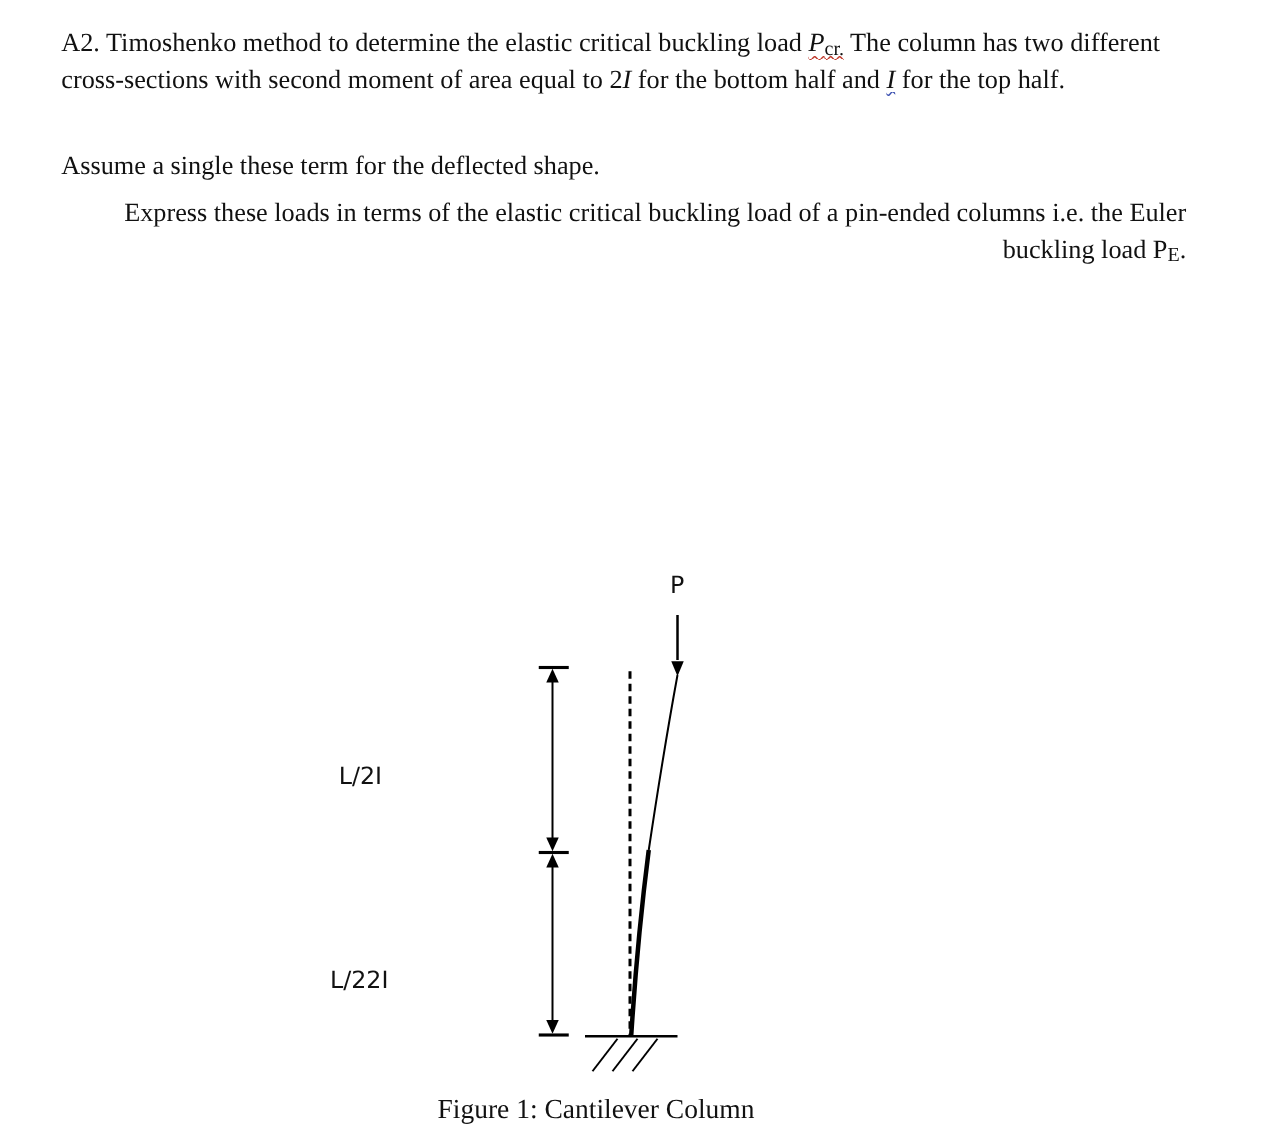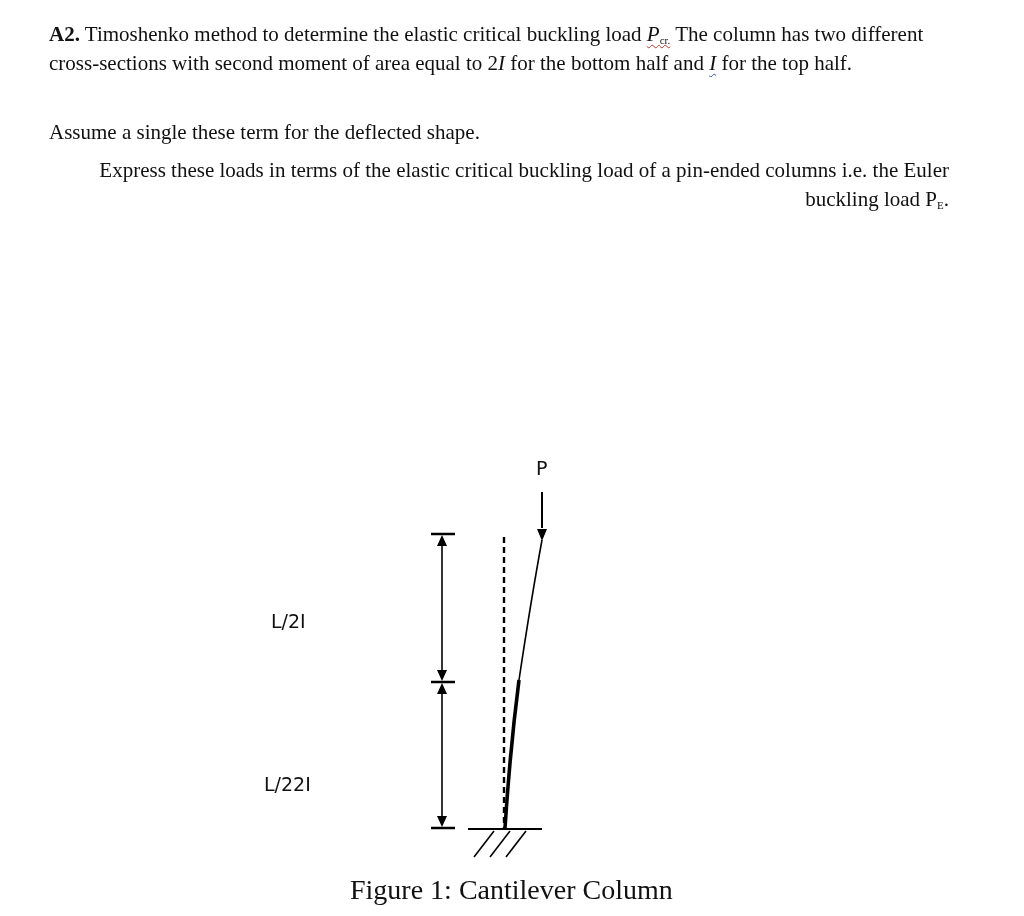--- a/index.html
+++ b/index.html
@@ -2,32 +2,32 @@
 <html><head>
 <meta charset="utf-8">
 <style>
   html, body { margin: 0; padding: 0; background: #ffffff; }
   body { width: 1024px; height: 916px; position: relative; overflow: hidden;
          font-family: "Liberation Serif", "DejaVu Serif", serif; color: #111; }
   .para { position: absolute; left: 49px; width: 900px; font-size: 21px; line-height: 28.5px; margin: 0; }
   .p1 { top: 20px; }
   .p2 { top: 118px; }
   .p3 { top: 156px; text-align: right; }
-  .bold { font-weight: bold; }
+  .bold { font-weight: normal; }
   .ital { font-style: italic; }
   .squiggle-red { text-decoration: underline wavy #c0392b; text-decoration-thickness: 1px; text-underline-offset: 3px; }
   .squiggle-blue { text-decoration: underline wavy #3a4fb0; text-decoration-thickness: 1px; text-underline-offset: 3px; }
-  sub { font-size: 11px; vertical-align: -3px; line-height: 0; }
+  sub { font-size: 16px; vertical-align: -3px; line-height: 0; }
   .figure { position: absolute; left: 0; top: 440px; width: 1024px; height: 476px; }
   .fig-svg { position: absolute; left: 0; top: 0; }
   .label-sans { position: absolute; font-family: "DejaVu Sans", "Liberation Sans", sans-serif; font-size: 19px; color: #111; }
   .lbl-top { left: 271px; top: 170px; }
   .lbl-bot { left: 264px; top: 307px; margin-top: 26px; }
   .lbl-p { left: 536px; top: 17px; }
-  .caption { position: absolute; left: 350px; top: 434px; font-size: 28px; font-family: "Liberation Serif", serif; }
+  .caption { position: absolute; left: 350px; top: 434px; font-size: 22px; font-family: "Liberation Serif", serif; }
 </style>
 </head>
 <body>
 
 <p class="para p1"><span class="bold">A2.</span><span> Timoshenko method to determine the elastic critical buckling load </span><span class="squiggle-red"><span class="ital">P</span><sub>cr.</sub></span><span> The column has two different cross-sections with second moment of area equal to 2</span><span class="ital">I</span><span> for the bottom half and </span><span class="ital squiggle-blue">I</span><span> for the top half.</span></p>
 
 <p class="para p2">Assume a single these term for the deflected shape.</p>
 
 <p class="para p3"><span>Express these loads in terms of the elastic critical buckling load of a pin-ended columns i.e. the Euler buckling load P</span><sub>E</sub><span>.</span></p>
 

